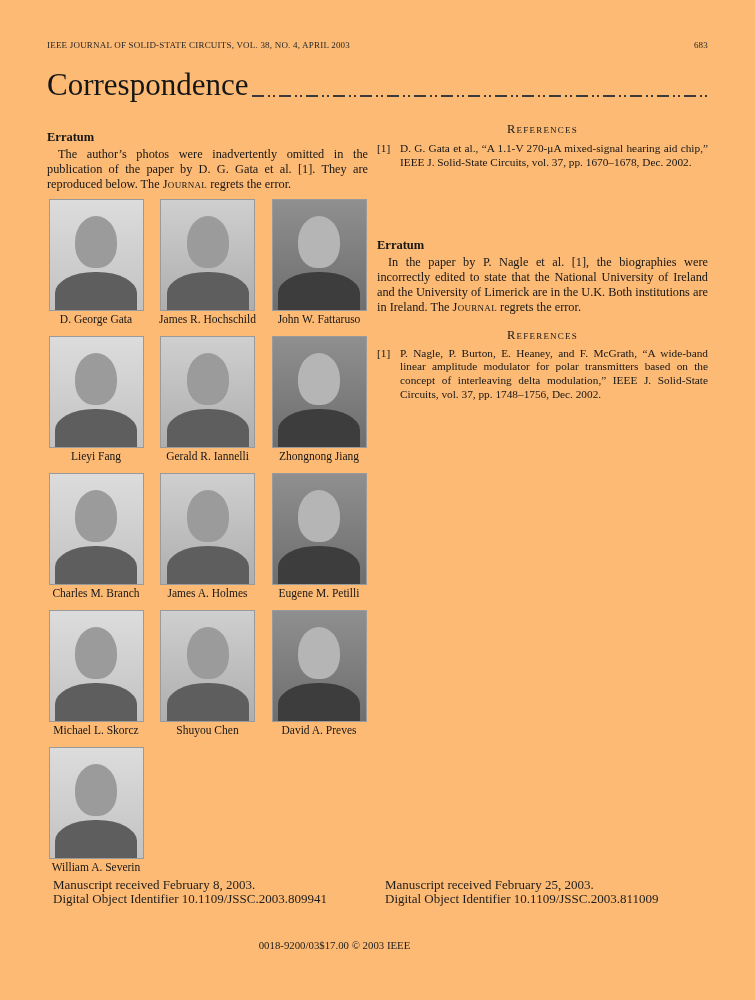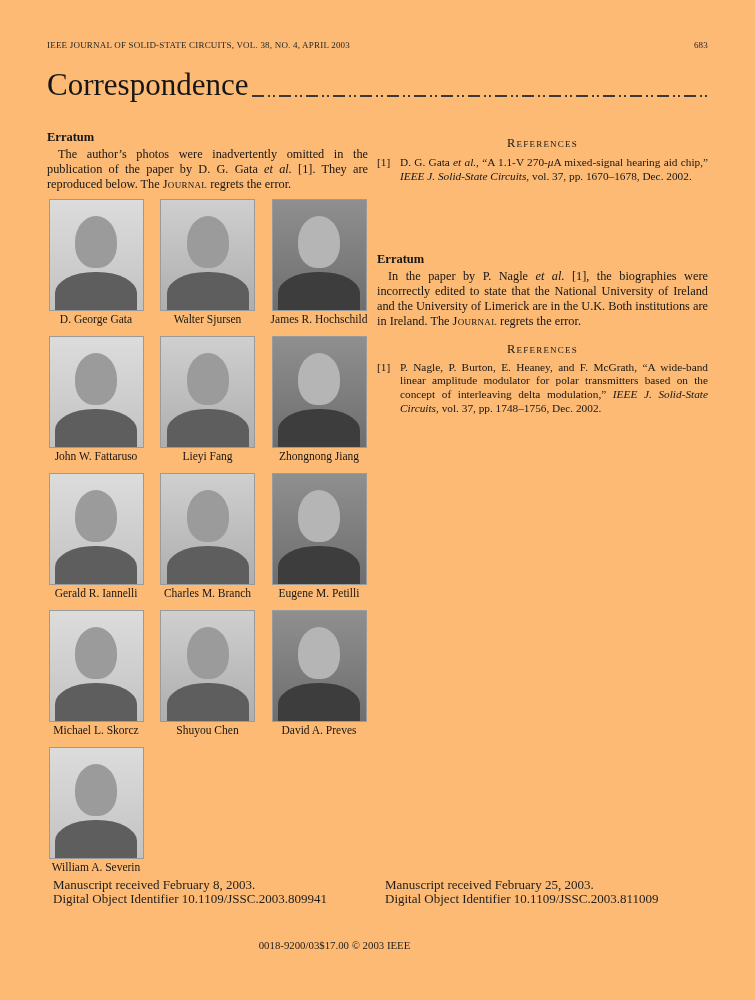--- a/index.html
+++ b/index.html
@@ -14,25 +14,25 @@
   .title-row{position:absolute;top:69px;left:47px;right:47px;display:flex;align-items:flex-end;}
   .page-title{font-size:31px;font-weight:400;margin:0;line-height:1.05;white-space:nowrap;}
   .title-rule{flex:1;height:2px;margin:0 0 5px 4px;
     background:repeating-linear-gradient(to right,
       #3a3a3a 0 12px, transparent 12px 16px,
       #3a3a3a 16px 18px, transparent 18px 21px,
       #3a3a3a 21px 23px, transparent 23px 27px);}
 
   
   .col-left{position:absolute;top:130px;left:47px;width:321px;}
-  .col-right{position:absolute;top:136px;left:377px;width:331px;}
+  .col-right{position:absolute;top:122px;left:377px;width:331px;}
 
   .erratum-heading{font-size:12.5px;font-weight:700;margin:0 0 2px 0;line-height:15px;}
   .body-par{font-size:12.3px;line-height:15px;text-align:justify;text-indent:11px;margin:0;}
-  .seg-italic{font-style:italic;}
+  .seg-italic{}
   .seg-smallcaps{font-variant:small-caps;letter-spacing:.3px;}
 
   .ref-heading{font-size:12.5px;font-weight:400;font-variant:small-caps;letter-spacing:1.2px;
                text-align:center;margin:0 0 5px 0;line-height:15px;}
   .ref-item{display:flex;font-size:11.3px;line-height:13.8px;text-align:justify;}
   .ref-label{flex:0 0 15px;margin-right:8px;}
   .ref-text{flex:1;}
 
   .erratum2-heading{margin-top:68px;}
   .ref-heading-2{margin-top:13px;margin-bottom:4px;}
@@ -81,45 +81,45 @@
     <h2 class="erratum-heading">Erratum</h2>
     <p class="body-par"><span>The author’s photos were inadvertently omitted in the publication of the paper by D. G. Gata </span><span class="seg-italic">et al.</span><span> [1]. They are reproduced below. The </span><span class="seg-smallcaps">Journal</span><span> regrets the error.</span></p>
 
     <div class="photo-grid">
       <figure class="photo-cell">
         <div class="photo"></div>
         <figcaption class="photo-caption">D. George Gata</figcaption>
       </figure>
       <figure class="photo-cell">
         <div class="photo"></div>
-        <figcaption class="photo-caption">Walter Sjursen</figcaption>
-      </figure>
-      <figure class="photo-cell">
-        <div class="photo"></div>
         <figcaption class="photo-caption">James R. Hochschild</figcaption>
       </figure>
       <figure class="photo-cell">
         <div class="photo"></div>
         <figcaption class="photo-caption">John W. Fattaruso</figcaption>
       </figure>
       <figure class="photo-cell">
         <div class="photo"></div>
         <figcaption class="photo-caption">Lieyi Fang</figcaption>
       </figure>
       <figure class="photo-cell">
         <div class="photo"></div>
+        <figcaption class="photo-caption">Gerald R. Iannelli</figcaption>
+      </figure>
+      <figure class="photo-cell">
+        <div class="photo"></div>
         <figcaption class="photo-caption">Zhongnong Jiang</figcaption>
       </figure>
       <figure class="photo-cell">
         <div class="photo"></div>
-        <figcaption class="photo-caption">Gerald R. Iannelli</figcaption>
+        <figcaption class="photo-caption">Charles M. Branch</figcaption>
       </figure>
       <figure class="photo-cell">
         <div class="photo"></div>
-        <figcaption class="photo-caption">Charles M. Branch</figcaption>
+        <figcaption class="photo-caption">James A. Holmes</figcaption>
       </figure>
       <figure class="photo-cell">
         <div class="photo"></div>
         <figcaption class="photo-caption">Eugene M. Petilli</figcaption>
       </figure>
       <figure class="photo-cell">
         <div class="photo"></div>
         <figcaption class="photo-caption">Michael L. Skorcz</figcaption>
       </figure>
       <figure class="photo-cell">

